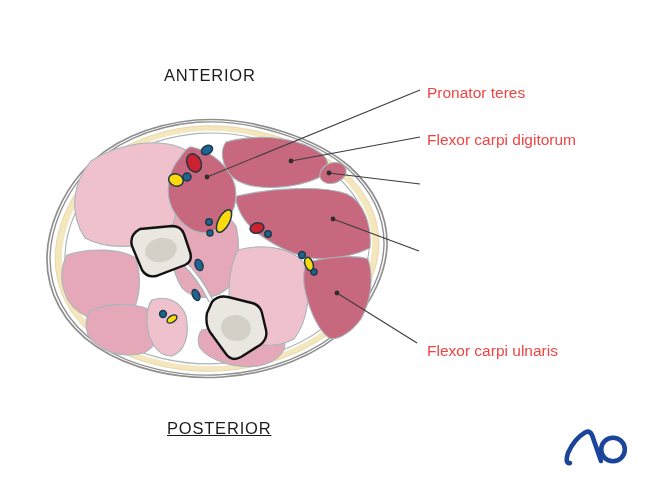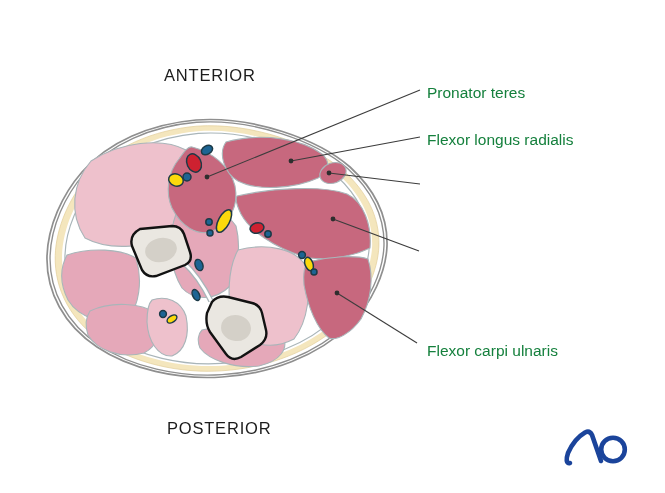--- a/index.html
+++ b/index.html
@@ -6,26 +6,26 @@
   #stage{
     position:relative;width:665px;height:493px;background:#ffffff;
     font-family:"Liberation Sans", sans-serif;overflow:hidden;
   }
   #diagram-svg{position:absolute;left:0;top:0;}
   .orientation{
     position:absolute;color:#1c1c1c;font-size:16.5px;letter-spacing:0.8px;
     white-space:nowrap;
   }
   .anno{
-    position:absolute;color:#15803d;font-size:15.5px;line-height:23px;
+    position:absolute;color:#ef4444;font-size:15.5px;line-height:23px;
     white-space:nowrap;
   }
   .anno.wrap{white-space:normal;width:180px;}
   #lbl-anterior{left:164px;top:66px;}
-  #lbl-posterior{left:167px;top:419px;}
+  #lbl-posterior{left:167px;top:419px;text-decoration:underline;}
   #lbl-pronator{left:427px;top:81px;}
   #lbl-fcr{left:427px;top:128px;}
   #lbl-pl{left:427px;top:176px;}
   #lbl-fds{left:427px;top:247px;}
   #lbl-fcu{left:427px;top:339px;}
   .muscle{stroke:#a9b5b9;stroke-width:1.1;}
   .vessel{stroke:#1c3a47;stroke-width:1.5;}
   .leader{stroke:#3c3c3c;stroke-width:1.1;fill:none;}
 </style>
 </head>
@@ -122,15 +122,15 @@
     <g fill="none" style="stroke:var(--logo_blue)" stroke-width="4.6" stroke-linecap="round">
       <path d="M 570,463 C 566,464 566,459 568,453 C 572,444 579,436 585,432.5 C 588,431 590.5,432 592,435 L 601,461"></path>
       <circle cx="613" cy="449.5" r="11.8"></circle>
     </g>
   </svg>
 
   <div id="lbl-anterior" class="orientation">ANTERIOR</div>
   <div id="lbl-posterior" class="orientation">POSTERIOR</div>
 
   <div id="lbl-pronator" class="anno">Pronator teres</div>
-  <div id="lbl-fcr" class="anno">Flexor longus radialis</div>
+  <div id="lbl-fcr" class="anno">Flexor carpi digitorum</div>
   <div id="lbl-fcu" class="anno">Flexor carpi ulnaris</div>
 </div>
 
 </body></html>

